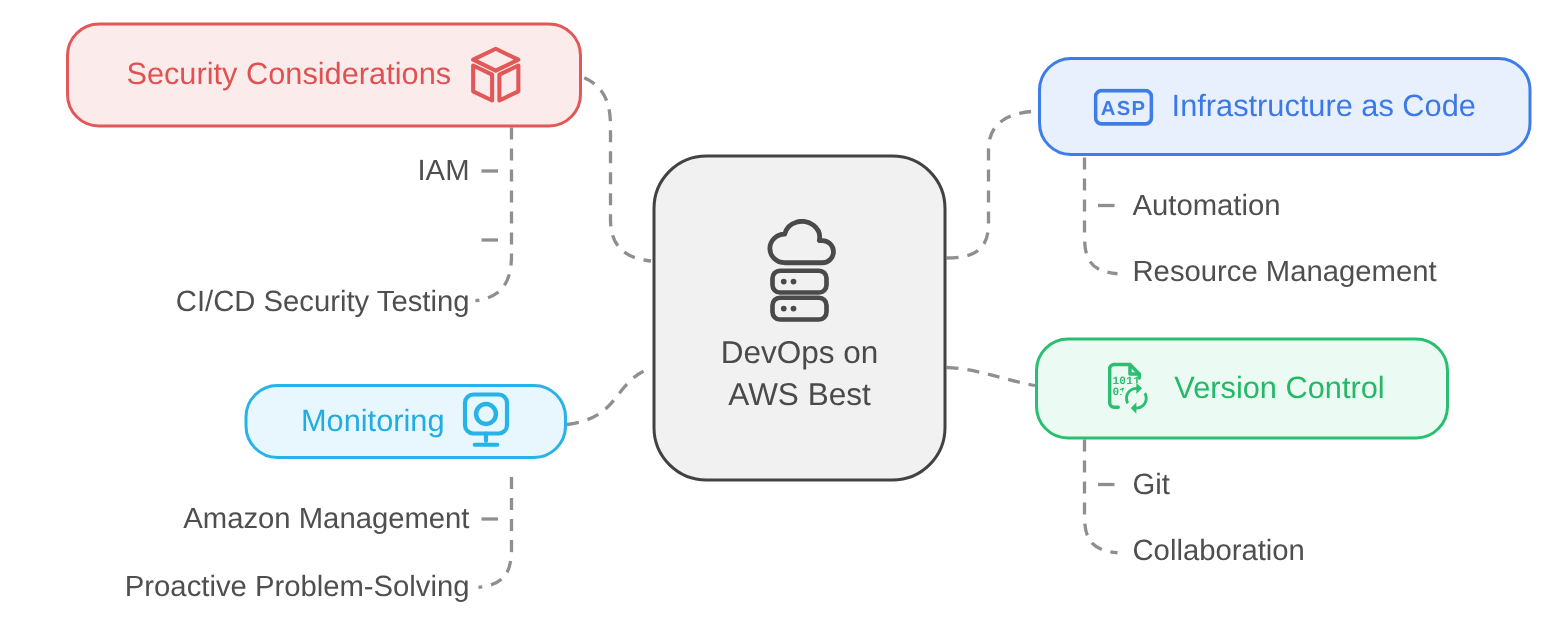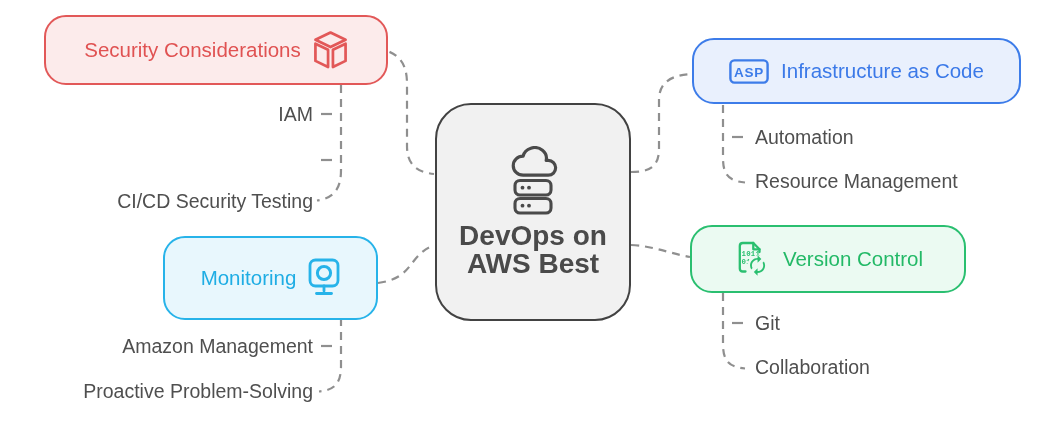--- a/index.html
+++ b/index.html
@@ -11,30 +11,30 @@
   .edge{fill:none;stroke:var(--connector);stroke-width:2.2;stroke-dasharray:8 6;}
   .tick{fill:none;stroke:var(--connector);stroke-width:2.2;stroke-linecap:butt;}
   .node{
     position:absolute;box-sizing:border-box;display:flex;align-items:center;justify-content:center;
     gap:12px;border-style:solid;border-width:2.5px;
   }
   .node .label{white-space:nowrap;}
   .branch-label{font-size:20.5px;}
   .node.security{left:32px;top:15px;width:344px;height:70px;border-radius:22px;
     background:var(--security-fill);border-color:var(--security-border);color:var(--security-text);margin-left:12px;}
-  .node.monitoring{left:163px;top:236px;width:215px;height:84px;border-radius:22px;
+  .node.monitoring{left:163px;top:256px;width:215px;height:50px;border-radius:22px;
     background:var(--monitoring-fill);border-color:var(--monitoring-border);color:var(--monitoring-text);}
   .node.iac{left:692px;top:38px;width:329px;height:66px;border-radius:22px;
     background:var(--iac-fill);border-color:var(--iac-border);color:var(--iac-text);}
   .node.vc{left:690px;top:225px;width:276px;height:68px;border-radius:22px;
     background:var(--vc-fill);border-color:var(--vc-border);color:var(--vc-text);}
   .node.center{left:435px;top:103px;width:196px;height:218px;border-radius:36px;
     background:var(--center-fill);border-color:var(--center-border);color:var(--center-text);
     flex-direction:column;gap:6px;}
-  .center-title{font-size:28px;line-height:28px;text-align:center;color:var(--center-text);font-weight:bold;}
+  .center-title{font-size:21px;line-height:28px;text-align:center;color:var(--center-text);}
   .leaf{
     position:absolute;height:26px;line-height:26px;font-size:19.5px;color:var(--leaf-text);white-space:nowrap;
   }
   .leaf.left{right:724px;text-align:right;}
   .leaf.right{left:755px;text-align:left;}
   .icon{display:block;flex:0 0 auto;}
   .asp-text{font-family:"Liberation Sans","DejaVu Sans",sans-serif;font-weight:700;font-size:13.5px;letter-spacing:0.8px;}
   .digit-text{font-family:"Liberation Mono","DejaVu Sans Mono",monospace;font-weight:700;font-size:7.4px;letter-spacing:0.2px;}
 </style>
 </head>

